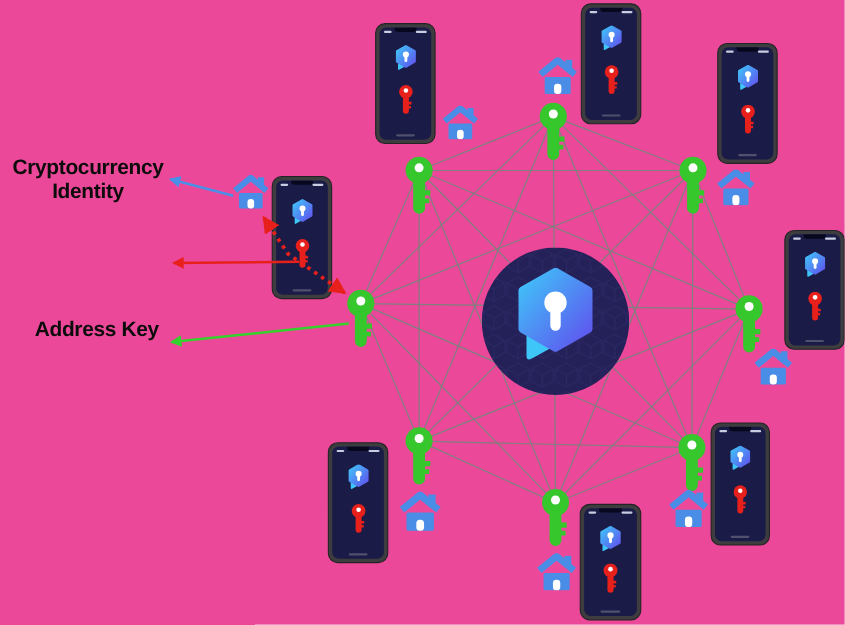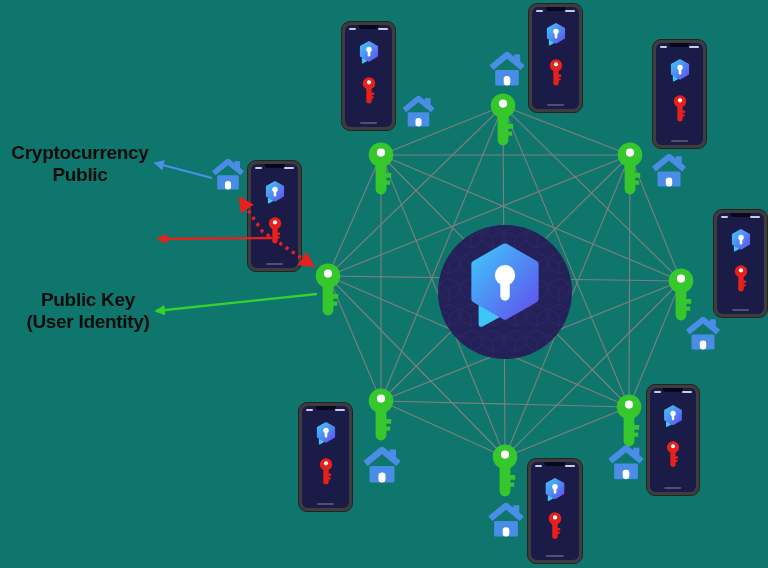--- a/index.html
+++ b/index.html
@@ -1,16 +1,16 @@
 <!DOCTYPE html>
 <html style="--key-green: #35c72c; --key-red: #e8201c; --house-blue: #4a8de6; --edge-gray: #7f7f7f; --hub-navy: #242058; --hub-pattern: #343070; --phone-frame: #3d3d40; --phone-screen: #1b1b47; --shield-light: #3fc6f9; --shield-dark: #6050ee; --arrow-blue: #4a90e8; --arrow-red: #e8201c; --arrow-green: #35d12c;"><head>
 <meta charset="utf-8">
 <style>
   html,body{margin:0;padding:0;background:#fff;}
-  #stage{position:relative;width:768px;height:568px;background:#0f766e;overflow:hidden;
+  #stage{position:relative;width:768px;height:568px;background:#ec4899;overflow:hidden;
          font-family:"Liberation Sans",sans-serif;}
   .layer{position:absolute;left:0;top:0;width:768px;height:568px;}
   #edges-layer{z-index:1;}
   #hub{position:absolute;z-index:2;}
   #annot-layer{z-index:6;pointer-events:none;}
   .gkey{position:absolute;width:28px;height:54px;color:var(--key-green);z-index:3;}
   .house{position:absolute;color:var(--house-blue);z-index:3;}
   .phone{position:absolute;background:var(--phone-frame);border:1px solid #232325;
          border-radius:9px;padding:3px;box-sizing:border-box;z-index:4;}
   .phone-screen{width:100%;height:100%;background:var(--phone-screen);border-radius:6px;
@@ -118,25 +118,24 @@
         </marker>
       </defs>
   <path d="M212 178 L 155 163" fill="none" stroke="#4a90e8" stroke-width="2.3" marker-end="url(#ah-blue)"></path>
       <path d="M272 238 L 158 239" fill="none" stroke="#e8201c" stroke-width="2.3" marker-end="url(#ah-red)"></path>
       <path d="M317 294 L 156 311" fill="none" stroke="#35d12c" stroke-width="2.3" marker-end="url(#ah-green)"></path>
       <path d="M240 198 L 262 231 L 313 266" fill="none" stroke="#e8201c" stroke-width="3.4" stroke-dasharray="3.2 4.4" marker-end="url(#ah-red)" marker-start="url(#ah-red)"></path>
     </svg>
 
   <div class="lbl" id="lbl-ca">
     <span>Cryptocurrency</span><br>
-    <span>Public</span>
+    <span>Identity</span>
   </div>
   <div class="lbl" id="lbl-pub">
-    <span>Public Key</span><br>
-    <span>(User Identity)</span>
+    <span>Address Key</span><br>
   </div>
 
 <svg class="gkey" viewBox="0 0 28 54" style="left: 489px; top: 93px;">
       <use href="#sym-key"></use>
     </svg>
     <svg class="gkey" viewBox="0 0 28 54" style="left: 367px; top: 142px;">
       <use href="#sym-key"></use>
     </svg>
     <svg class="gkey" viewBox="0 0 28 54" style="left: 616px; top: 142px;">
       <use href="#sym-key"></use>

